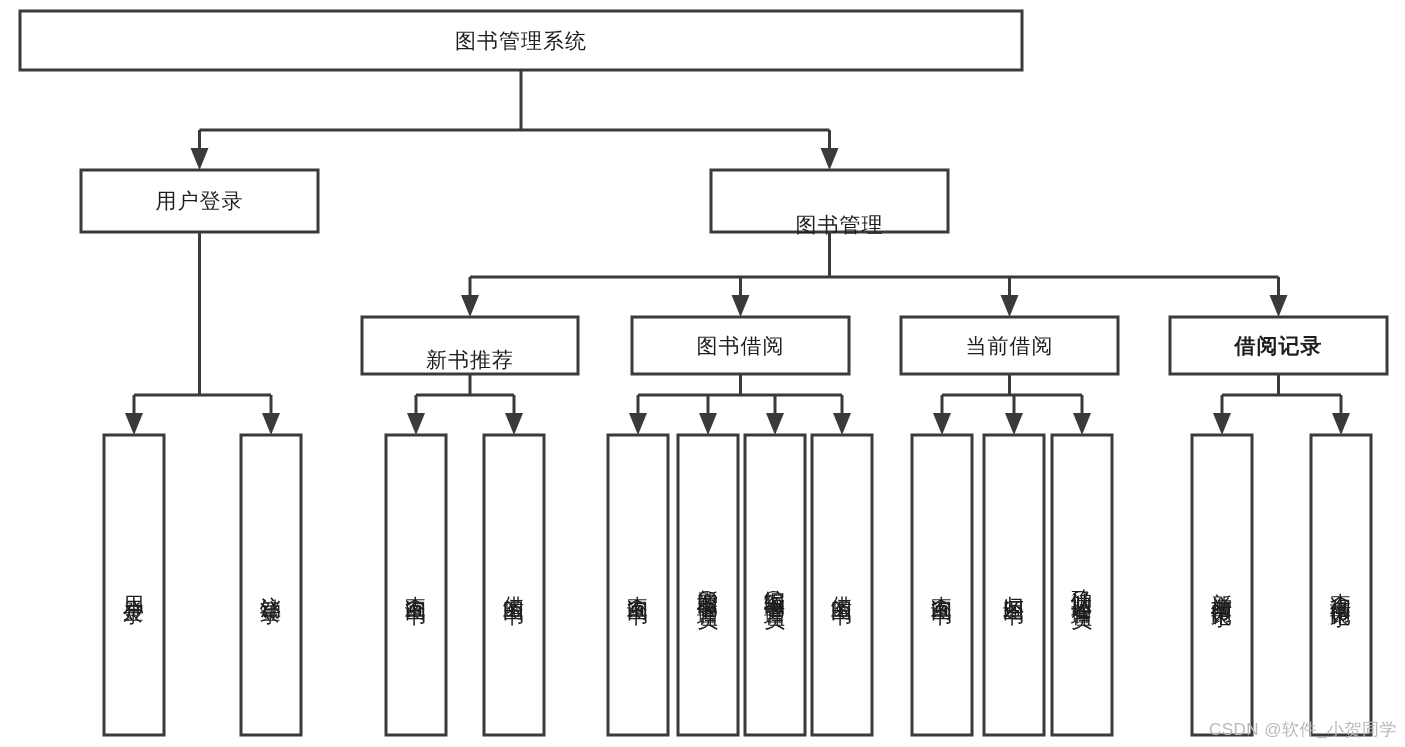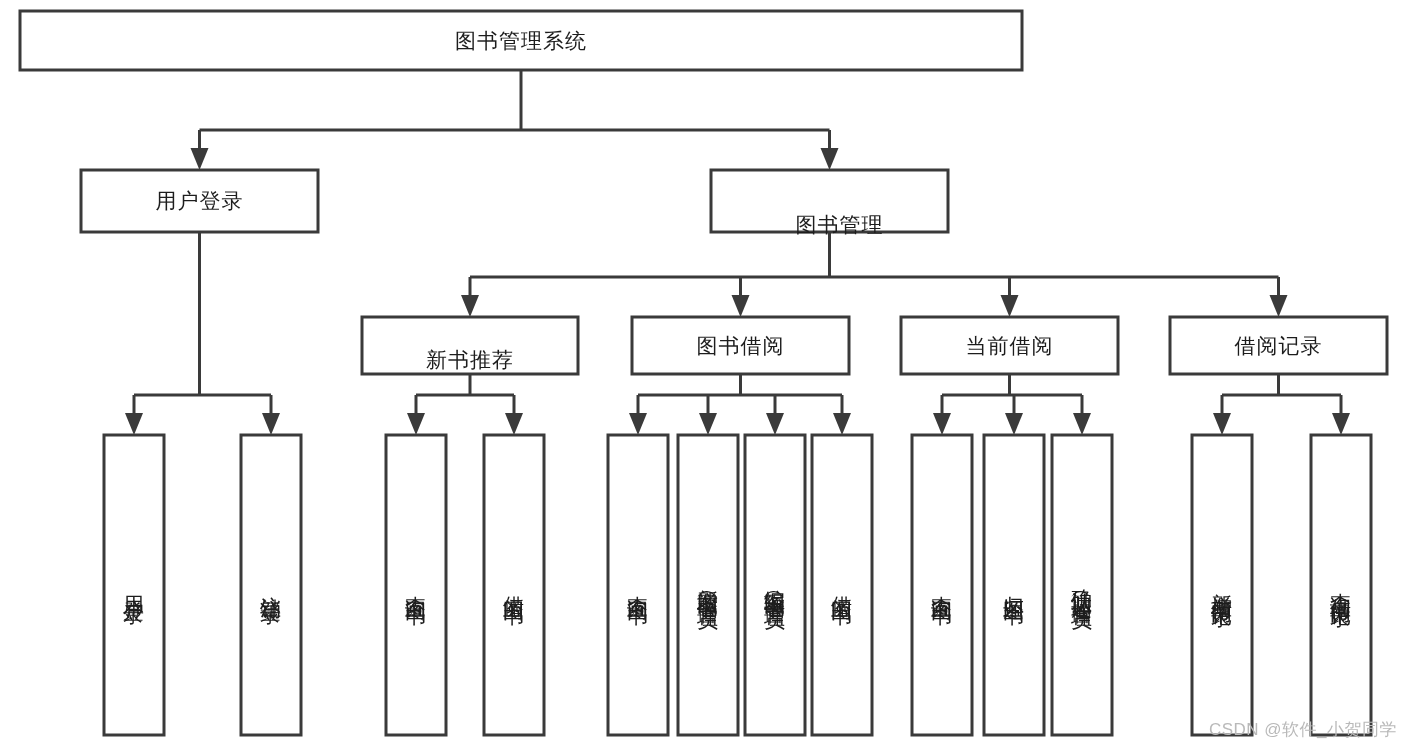--- a/index.html
+++ b/index.html
@@ -158,21 +158,21 @@
       </g>
   </svg>
 
   <div id="labels-layer">
       <div class="node-label-h" style="left: 20px; top: 11px; width: 1002px; height: 59px;">图书管理系统</div>
       <div class="node-label-h" style="left: 81px; top: 170px; width: 237px; height: 62px;">用户登录</div>
       <div class="node-label-h" style="left: 711px; top: 170px; width: 257px; height: 62px; margin-top: 24px;">图书管理</div>
       <div class="node-label-h" style="left: 362px; top: 317px; width: 216px; height: 57px; margin-top: 14px;">新书推荐</div>
       <div class="node-label-h" style="left: 632px; top: 317px; width: 217px; height: 57px;">图书借阅</div>
       <div class="node-label-h" style="left: 901px; top: 317px; width: 217px; height: 57px; text-align: right;">当前借阅</div>
-      <div class="node-label-h" style="left: 1170px; top: 317px; width: 217px; height: 57px;">借阅记录</div>
+      <div class="node-label-h" style="left: 1170px; top: 317px; width: 217px; height: 57px; font-weight: bold;">借阅记录</div>
       <div class="node-label-v" style="left: 104px; top: 435px; width: 60px; height: 300px;">用户登录</div>
       <div class="node-label-v" style="left: 241px; top: 435px; width: 60px; height: 300px;">注销登录</div>
       <div class="node-label-v" style="left: 386px; top: 435px; width: 60px; height: 300px;">查询图书</div>
       <div class="node-label-v" style="left: 484px; top: 435px; width: 60px; height: 300px;">借阅图书</div>
       <div class="node-label-v" style="left: 608px; top: 435px; width: 60px; height: 300px;">查询图书</div>
       <div class="node-label-v" style="left: 678px; top: 435px; width: 60px; height: 300px;">新增图书（管理员）</div>
       <div class="node-label-v" style="left: 745px; top: 435px; width: 60px; height: 300px;">编辑图书（管理员）</div>
       <div class="node-label-v" style="left: 812px; top: 435px; width: 60px; height: 300px;">借阅图书</div>
       <div class="node-label-v" style="left: 912px; top: 435px; width: 60px; height: 300px;">查询图书</div>
       <div class="node-label-v" style="left: 984px; top: 435px; width: 60px; height: 300px;">归还图书</div>

